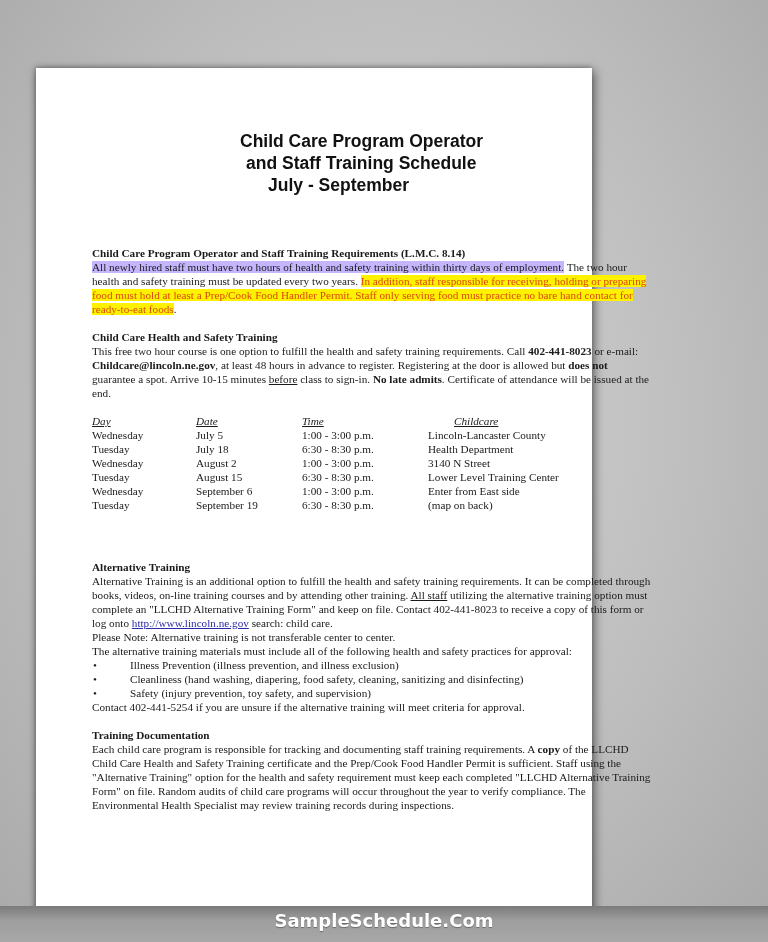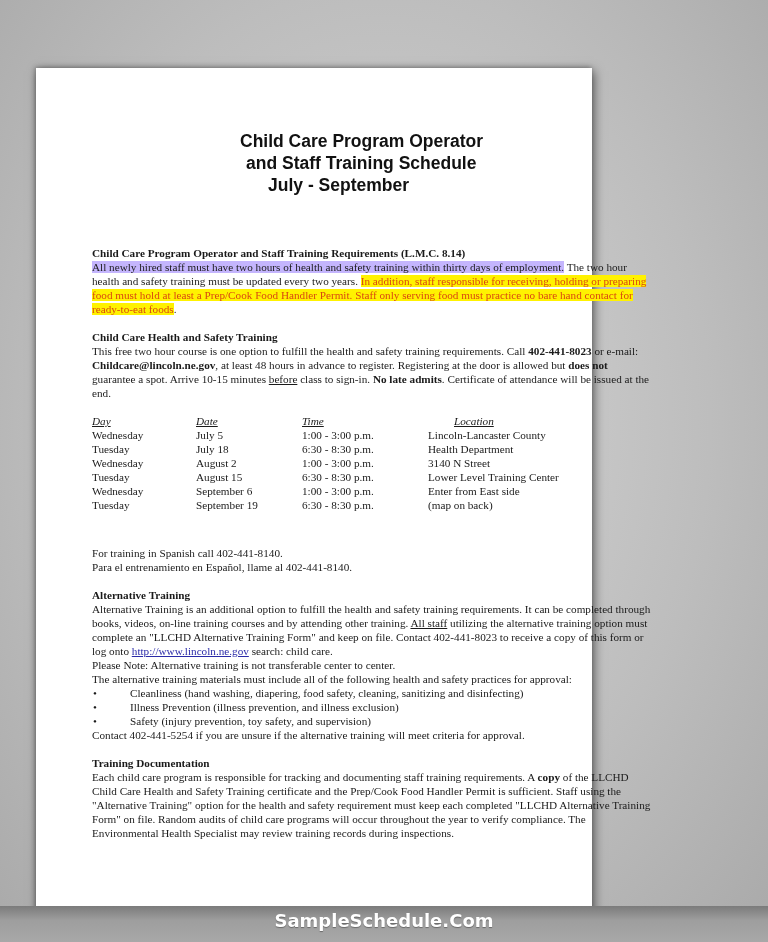--- a/index.html
+++ b/index.html
@@ -102,21 +102,21 @@
     </div>
 
     <div class="gap-m"></div>
 
     <table class="sched">
       <thead>
         <tr>
           <th class="c-day">Day</th>
           <th class="c-date">Date</th>
           <th class="c-time">Time</th>
-          <th class="c-loc">Location</th>
+          <th class="c-loc">Childcare</th>
         </tr>
       </thead>
       <tbody>
         <tr>
           <td>Wednesday</td>
           <td>July 5</td>
           <td>1:00 - 3:00 p.m.</td>
           <td>Lincoln-Lancaster County</td>
         </tr>
         <tr>
@@ -147,35 +147,31 @@
           <td>Tuesday</td>
           <td>September 19</td>
           <td>6:30 - 8:30 p.m.</td>
           <td>(map on back)</td>
         </tr>
       </tbody>
     </table>
 
     <div class="gap-l"></div>
 
-    <div>
-      <div>For training in Spanish call 402-441-8140.</div>
-      <div>Para el entrenamiento en Español, llame al 402-441-8140.</div>
-    </div>
 
     <div class="gap-m"></div>
 
     <div>
       <div class="section-head">Alternative Training</div>
       <p><span>Alternative Training is an additional option to fulfill the health and safety training requirements.   It can be completed through books, videos, on-line training courses and by attending other training.   </span><u>All staff</u><span> utilizing the alternative training option must complete an "LLCHD Alternative Training Form" and keep on file. Contact 402-441-8023 to receive a copy of this form or log onto </span><a class="link">http://www.lincoln.ne.gov</a><span>   search: child care.</span></p>
       <div>Please Note: Alternative training is not transferable center to center.</div>
       <div>The alternative training materials must include all of the following health and safety practices for approval:</div>
       <ul class="bullets">
+        <li>Illness Prevention (illness prevention, and illness exclusion)</li>
         <li>Cleanliness (hand washing, diapering, food safety, cleaning, sanitizing and disinfecting)</li>
-        <li>Illness Prevention (illness prevention, and illness exclusion)</li>
         <li>Safety (injury prevention, toy safety, and supervision)</li>
       </ul>
       <div>Contact 402-441-5254 if you are unsure if the alternative training will meet criteria for approval.</div>
     </div>
 
     <div class="gap-m"></div>
 
     <div>
       <div class="section-head">Training Documentation</div>
       <p><span>Each child care program is responsible for tracking and documenting staff training requirements.   A </span><b>copy</b><span> of the LLCHD Child Care Health and Safety Training certificate and the Prep/Cook Food Handler Permit is sufficient.   Staff using the "Alternative Training" option for the health and safety requirement must keep each completed "LLCHD Alternative Training Form" on file.   Random audits of child care programs will occur throughout the year to verify compliance.   The Environmental Health Specialist may review training records during inspections.</span></p>

